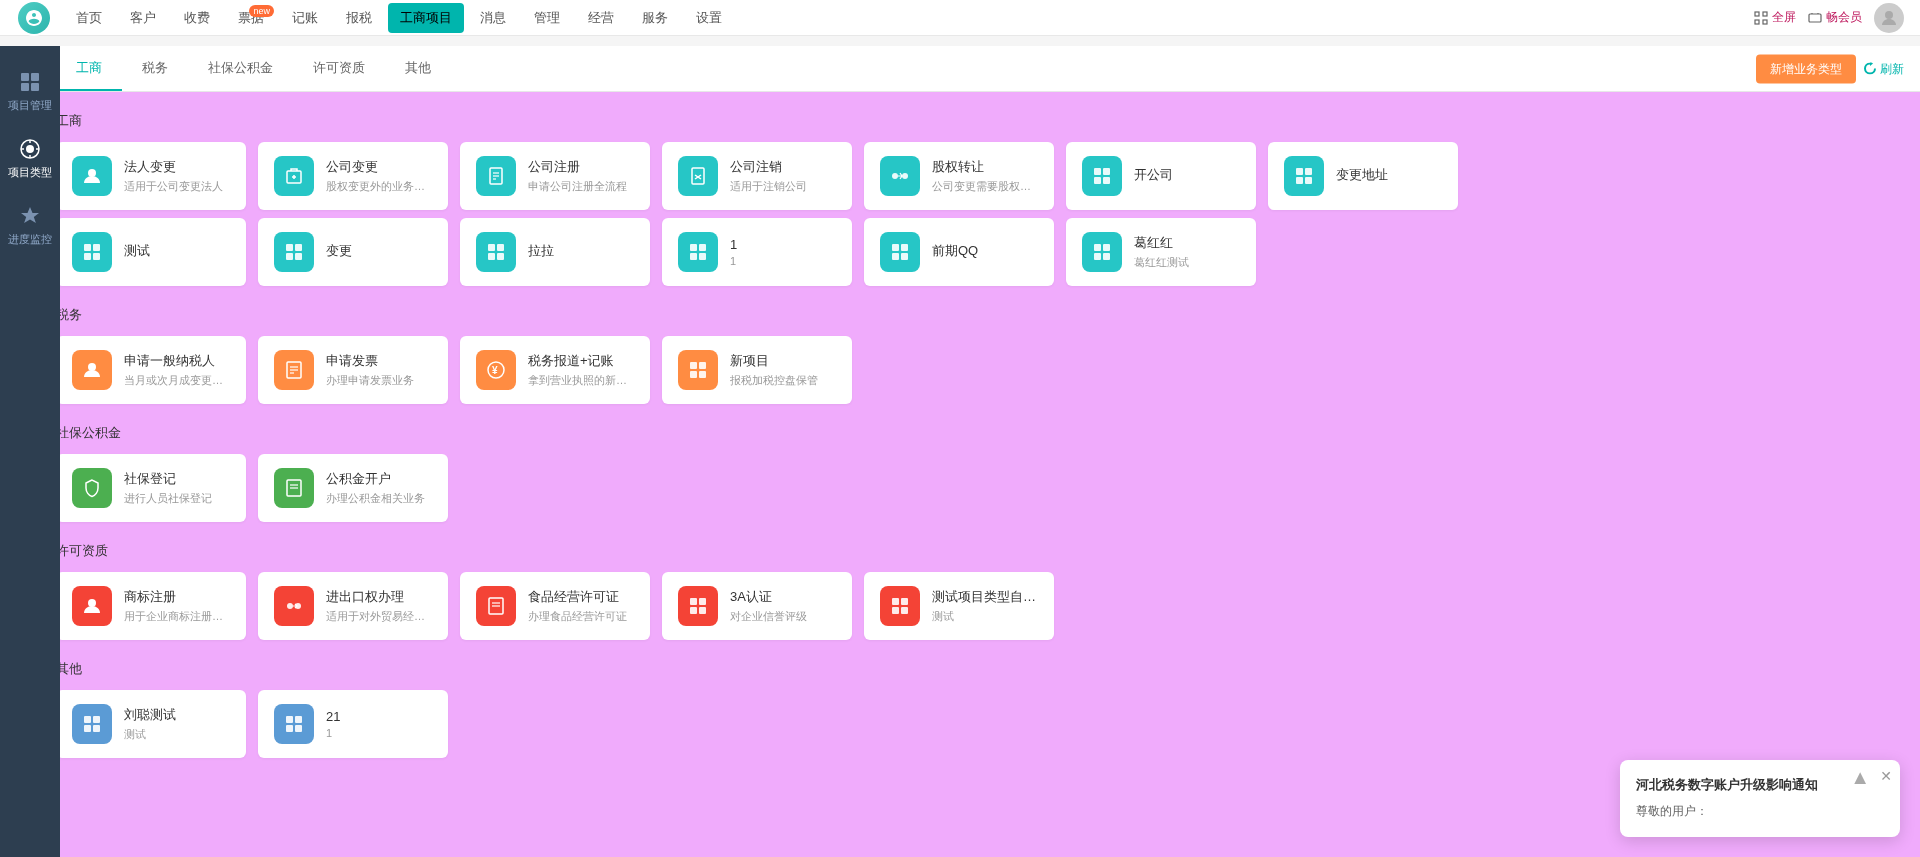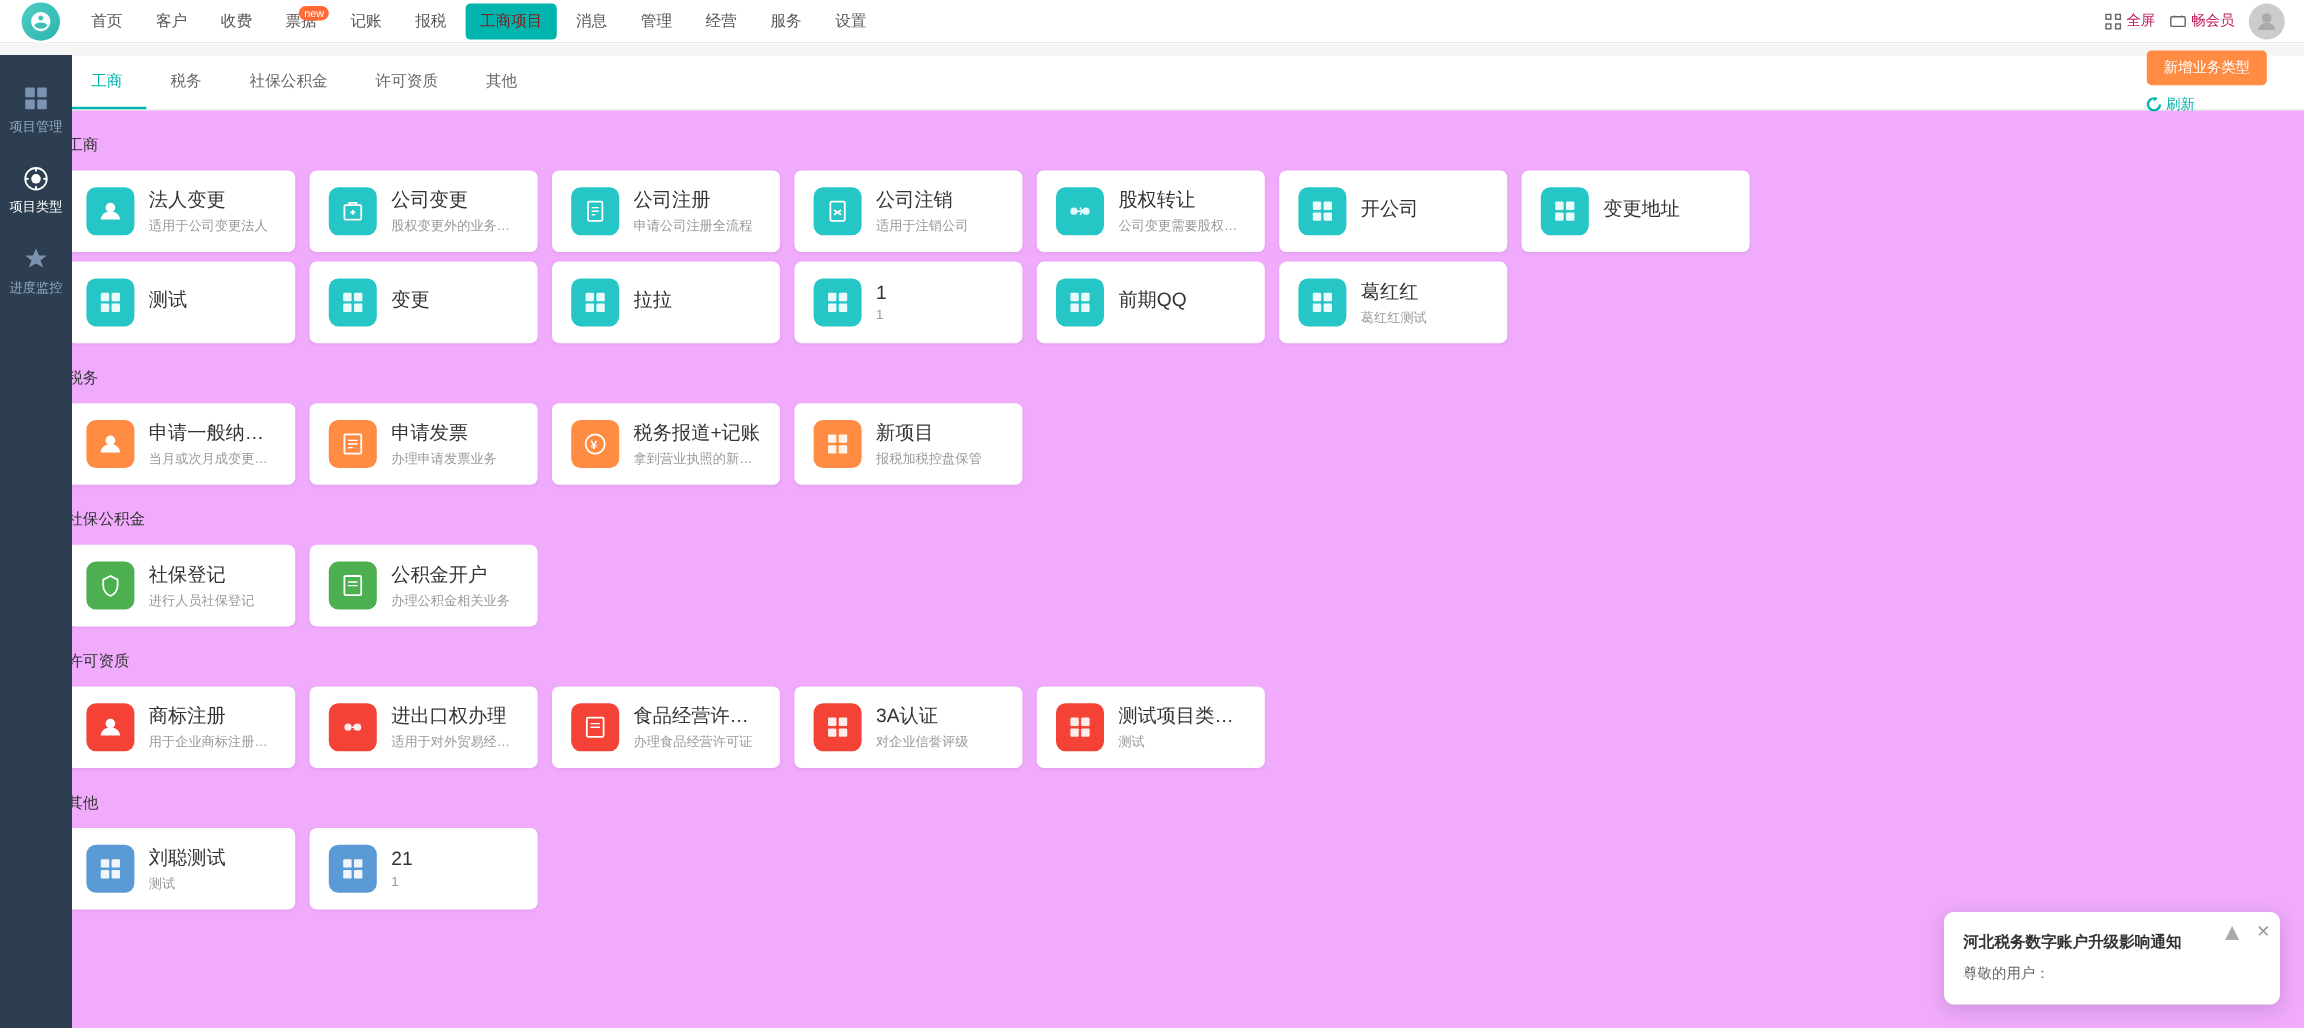--- a/index.html
+++ b/index.html
@@ -37,21 +37,21 @@
     .nav-item {
       padding: 6px 12px;
       cursor: pointer;
       border-radius: 4px;
       font-size: 13px;
       color: #555;
       position: relative;
     }
     .nav-item.active {
       background: #00b5ad;
-      color: #7f1d1d;
+      color: #000000;
       border-radius: 4px;
     }
     .nav-item .badge {
       position: absolute;
       top: 2px; right: 2px;
       background: #ff6b35;
       color: white;
       font-size: 9px;
       padding: 1px 4px;
       border-radius: 8px;
@@ -124,24 +124,24 @@
       color: #666;
       border-bottom: 2px solid transparent;
       margin-bottom: -1px;
     }
     .tab-item.active {
       color: #00b5ad;
       border-bottom: 2px solid #00b5ad;
     }
     .tab-actions {
       position: absolute;
-      right: 31px;
+      right: 16px;
       top: 50%;
       transform: translateY(-50%);
-      display: flex; gap: 8px; flex-direction: column;
+      display: flex; gap: 8px;
     }
     .btn-primary {
       background: #ff8c42;
       color: white;
       border: none;
       padding: 6px 14px;
       border-radius: 4px;
       cursor: pointer;
       font-size: 12px;
     }
@@ -195,21 +195,21 @@
       font-size: 18px;
       color: white;
     }
     .card-icon.teal { background: #26c6c6; }
     .card-icon.orange { background: #ff8c42; }
     .card-icon.red { background: #f44336; }
     .card-icon.blue { background: #5b9bd5; }
     .card-icon.green { background: #4caf50; }
     .card-info { flex: 1; overflow: hidden; }
     .card-name {
-      font-size: 16px;
+      font-size: 13px;
       font-weight: 500;
       color: #333;
       margin-bottom: 3px;
       white-space: nowrap;
       overflow: hidden;
       text-overflow: ellipsis;
     }
     .card-desc {
       font-size: 11px;
       color: #999;

